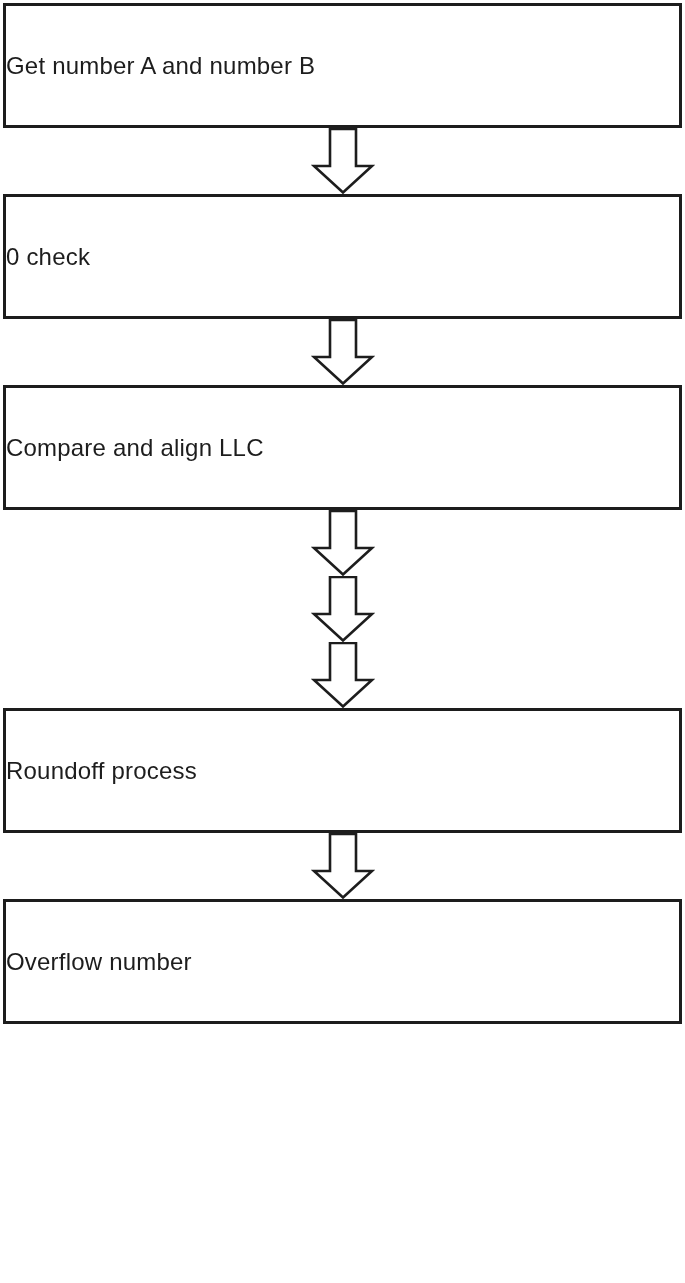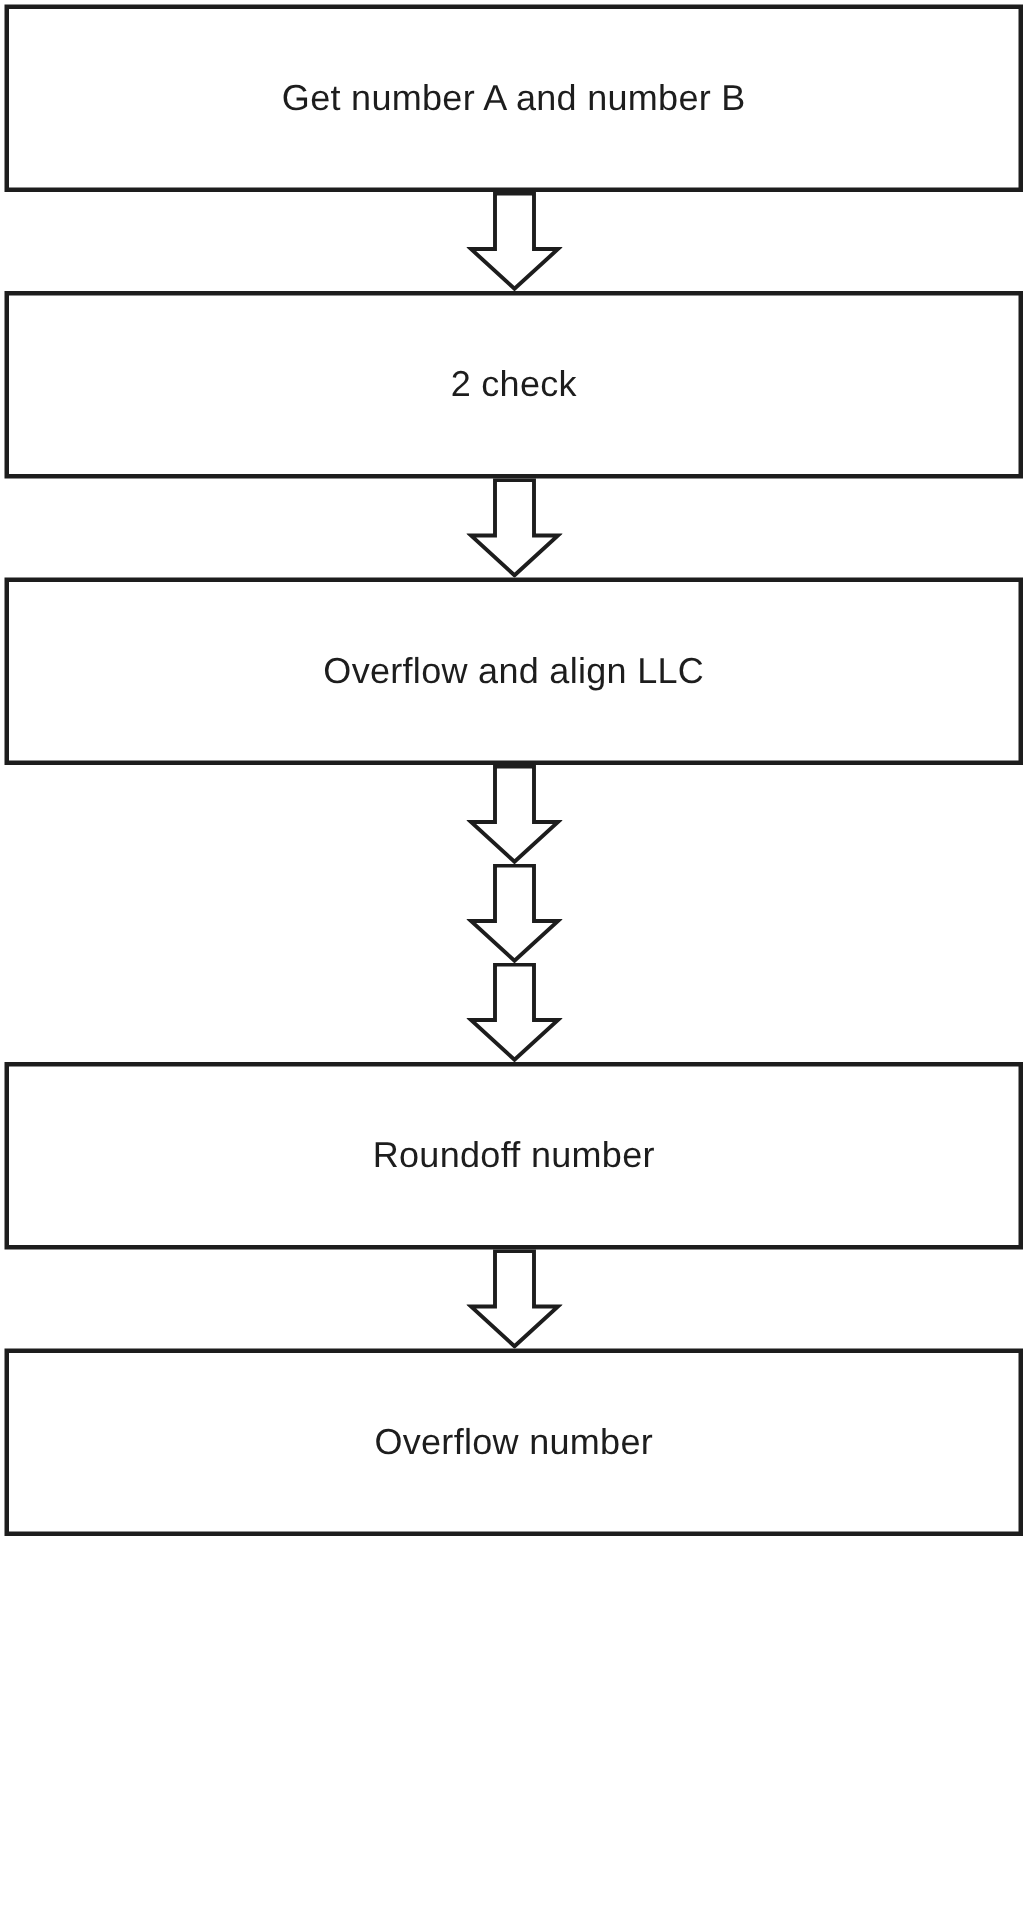--- a/index.html
+++ b/index.html
@@ -18,21 +18,21 @@
     overflow: hidden;
   }
   .flow-step {
     box-sizing: border-box;
     width: 679px;
     height: 125px;
     border: 3px solid #1d1d1d;
     background: #ffffff;
     display: flex;
     align-items: center;
-    justify-content: center;
+    justify-content: flex-start;
     color: #1d1d1d;
     font-size: 24px;
     letter-spacing: 0.2px;
     text-align: center;
   }
   .flow-arrow {
     width: 679px;
     height: 66px;
     display: flex;
     align-items: stretch;
@@ -50,47 +50,47 @@
 <div id="canvas">
     <div class="flow-step">
       <span>Get number A and number B</span>
     </div>
     <div class="flow-arrow">
       <svg viewBox="0 0 64 66">
         <polygon points="19,1 45,1 45,38 61,38 32,64.5 3,38 19,38" fill="#ffffff" stroke="#1d1d1d" stroke-width="2.6" stroke-linejoin="miter"></polygon>
       </svg>
     </div>
     <div class="flow-step">
-      <span>2 check</span>
+      <span>0 check</span>
     </div>
     <div class="flow-arrow">
       <svg viewBox="0 0 64 66">
         <polygon points="19,1 45,1 45,38 61,38 32,64.5 3,38 19,38" fill="#ffffff" stroke="#1d1d1d" stroke-width="2.6" stroke-linejoin="miter"></polygon>
       </svg>
     </div>
     <div class="flow-step">
-      <span>Overflow and align LLC</span>
+      <span>Compare and align LLC</span>
     </div>
     <div class="flow-arrow">
       <svg viewBox="0 0 64 66">
         <polygon points="19,1 45,1 45,38 61,38 32,64.5 3,38 19,38" fill="#ffffff" stroke="#1d1d1d" stroke-width="2.6" stroke-linejoin="miter"></polygon>
       </svg>
     </div>
     <div class="flow-arrow">
       <svg viewBox="0 0 64 66">
         <polygon points="19,1 45,1 45,38 61,38 32,64.5 3,38 19,38" fill="#ffffff" stroke="#1d1d1d" stroke-width="2.6" stroke-linejoin="miter"></polygon>
       </svg>
     </div>
     <div class="flow-arrow">
       <svg viewBox="0 0 64 66">
         <polygon points="19,1 45,1 45,38 61,38 32,64.5 3,38 19,38" fill="#ffffff" stroke="#1d1d1d" stroke-width="2.6" stroke-linejoin="miter"></polygon>
       </svg>
     </div>
     <div class="flow-step">
-      <span>Roundoff number</span>
+      <span>Roundoff process</span>
     </div>
     <div class="flow-arrow">
       <svg viewBox="0 0 64 66">
         <polygon points="19,1 45,1 45,38 61,38 32,64.5 3,38 19,38" fill="#ffffff" stroke="#1d1d1d" stroke-width="2.6" stroke-linejoin="miter"></polygon>
       </svg>
     </div>
     <div class="flow-step">
       <span>Overflow number</span>
     </div>
   </div>

